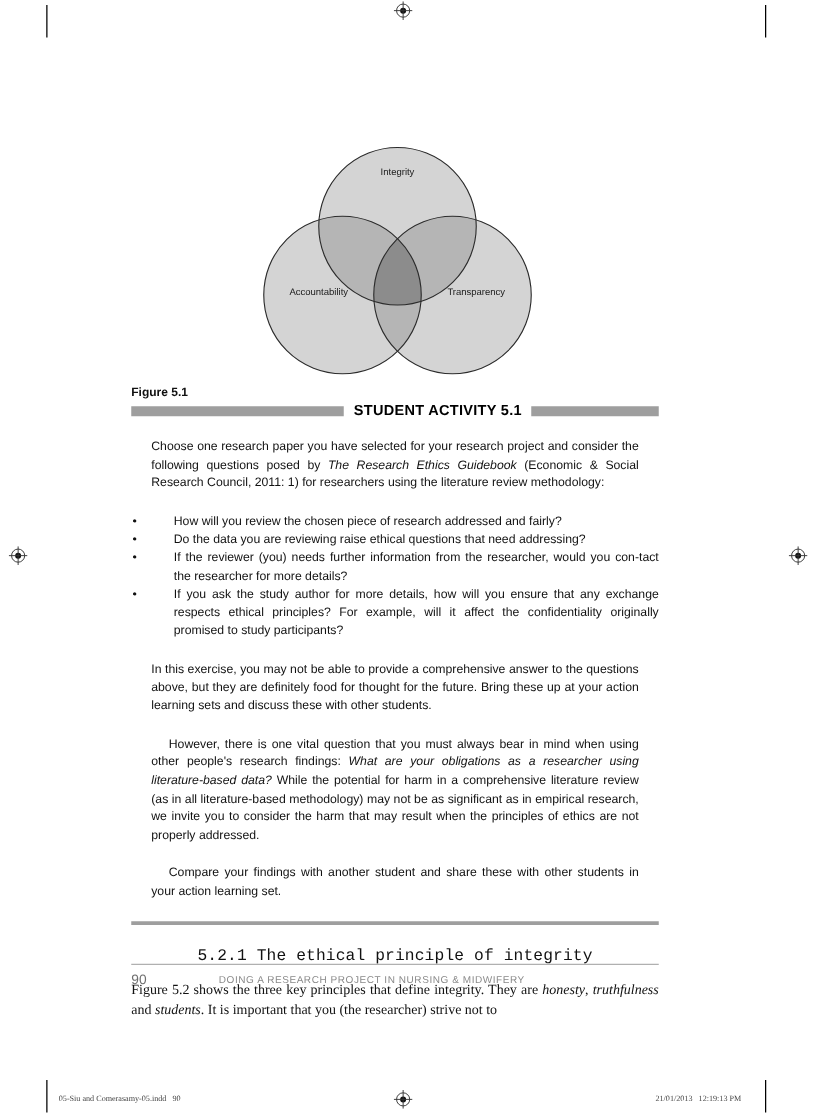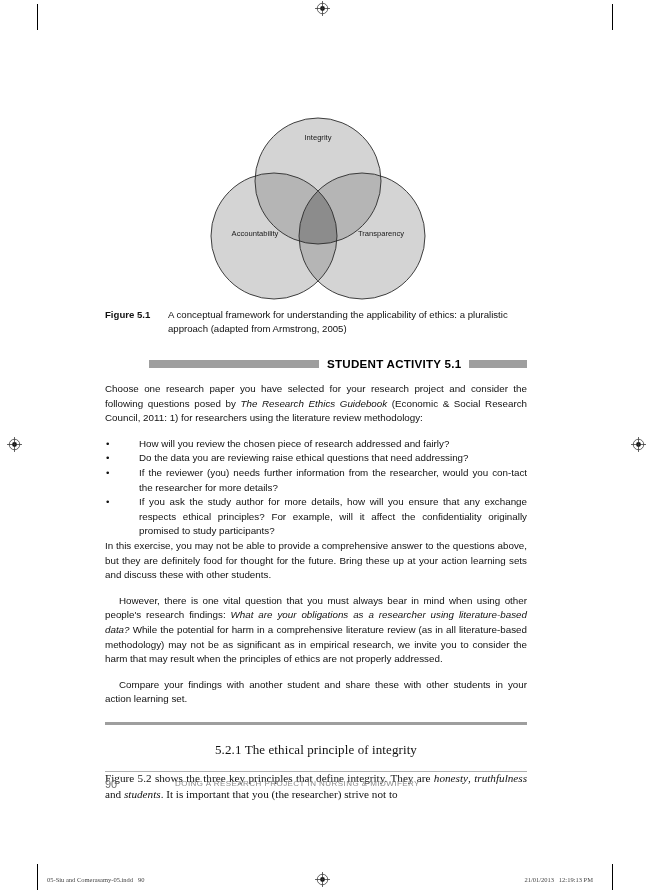--- a/index.html
+++ b/index.html
@@ -86,21 +86,20 @@
     display: block;
     text-align: left;
   }
 
   
   .activity-banner {
     margin-top: 22px;
     display: flex;
     align-items: center;
     height: 13px;
-    margin-left: 44px;
   }
   .banner-rule {
     background: #9e9e9e;
     height: 8px;
   }
   .banner-rule-left  { width: 170px; }
   .banner-rule-right { flex: 1; }
   .banner-title {
     font-size: 11.6px;
     font-weight: bold;
@@ -111,21 +110,21 @@
   }
 
   
   .activity-body {
     margin-top: 12px;
     font-size: 9.8px;
     line-height: 14.6px;
     text-align: justify;
     color: #111;
   }
-  .activity-body p { margin: 0; }
+  .activity-body p { margin: 16px; }
   .activity-body p + p { margin-top: 11px; }
   .activity-body .indent { text-indent: 14px; }
   .activity-body i { font-style: italic; }
 
   .bullet-list {
     margin: 11px 0 0 0;
     padding: 0;
     list-style: none;
   }
   .bullet-list li {
@@ -145,21 +144,21 @@
   
   .section-rule {
     margin-top: 15px;
     height: 3px;
     background: #9e9e9e;
     width: 100%;
   }
   .section-heading {
     margin-top: 17px;
     text-align: center;
-    font-family: Liberation Serif, serif;
+    font-family: Liberation Mono, monospace;
     font-size: 13px;
     color: #111;
     letter-spacing: 0.1px;
   }
 
   .serif-body {
     margin-top: 12px;
     font-family: "Liberation Serif", serif;
     font-size: 11.2px;
     line-height: 16px;
@@ -295,21 +294,20 @@
         </g>
 
         <text class="venn-label" x="213" y="45" text-anchor="middle">Integrity</text>
         <text class="venn-label" x="150" y="141" text-anchor="middle">Accountability</text>
         <text class="venn-label" x="276" y="141" text-anchor="middle">Transparency</text>
       </svg>
     </div>
 
     <div class="fig-caption">
       <span class="fig-num">Figure 5.1</span>
-      <span class="fig-text">A conceptual framework for understanding the applicability of ethics: a pluralistic approach (adapted from Armstrong, 2005)</span>
     </div>
 
     <div class="activity-banner">
       <div class="banner-rule banner-rule-left"></div>
       <div class="banner-title">STUDENT ACTIVITY 5.1</div>
       <div class="banner-rule banner-rule-right"></div>
     </div>
 
     <div class="activity-body">
 

